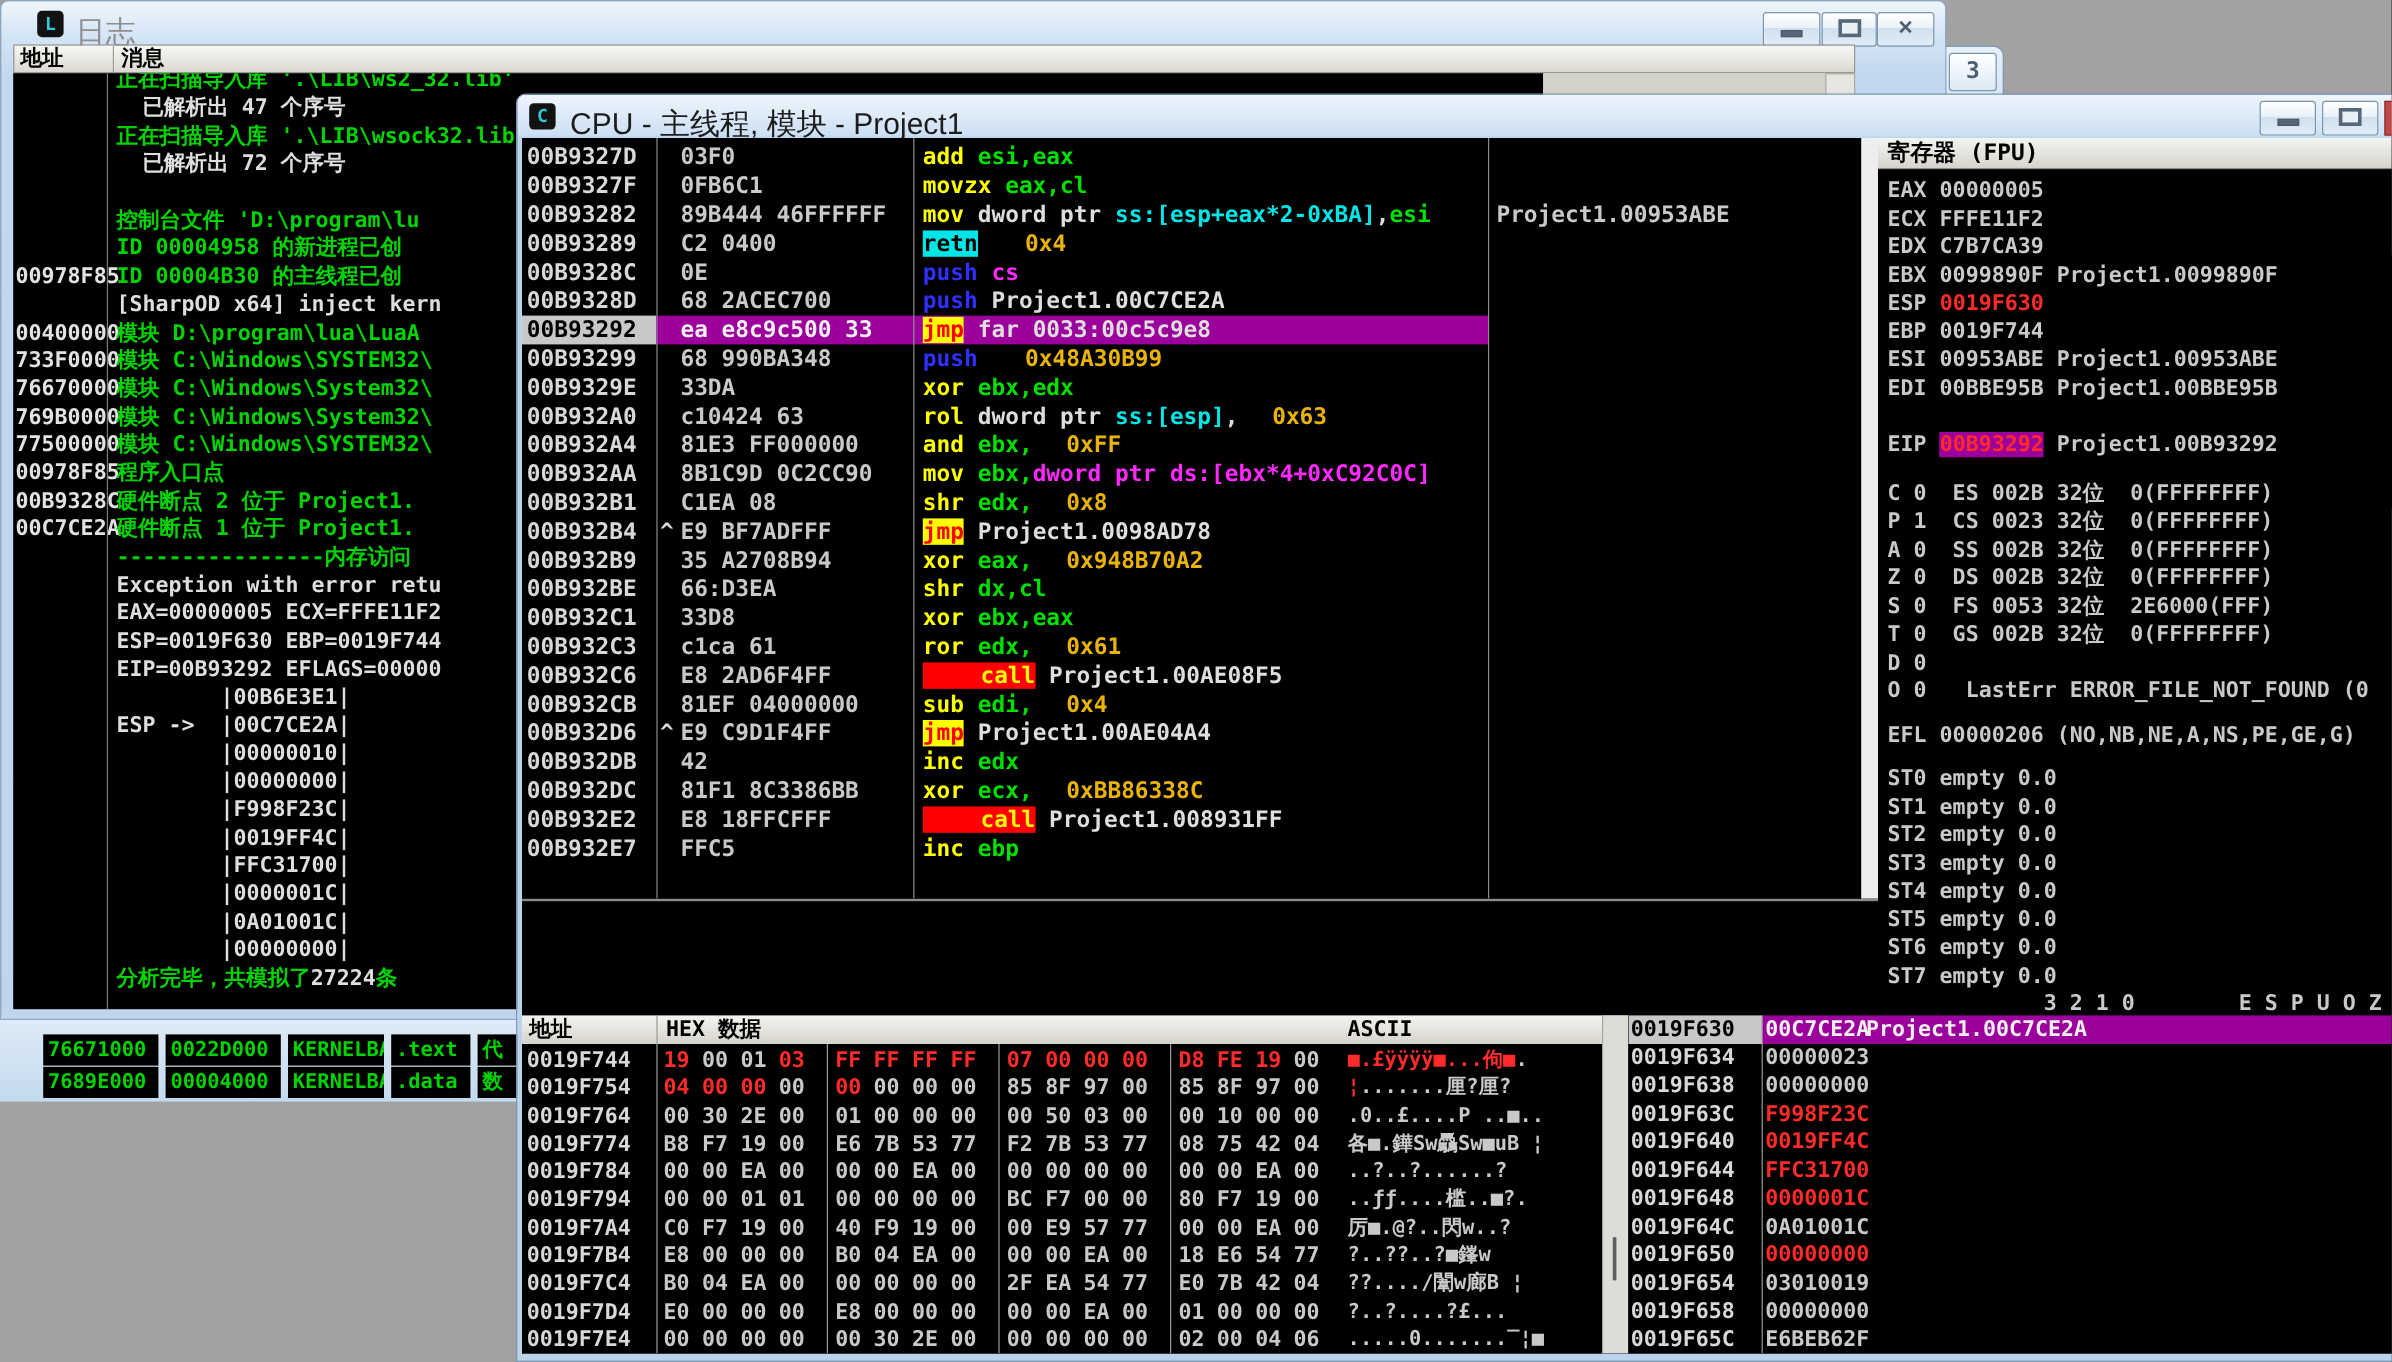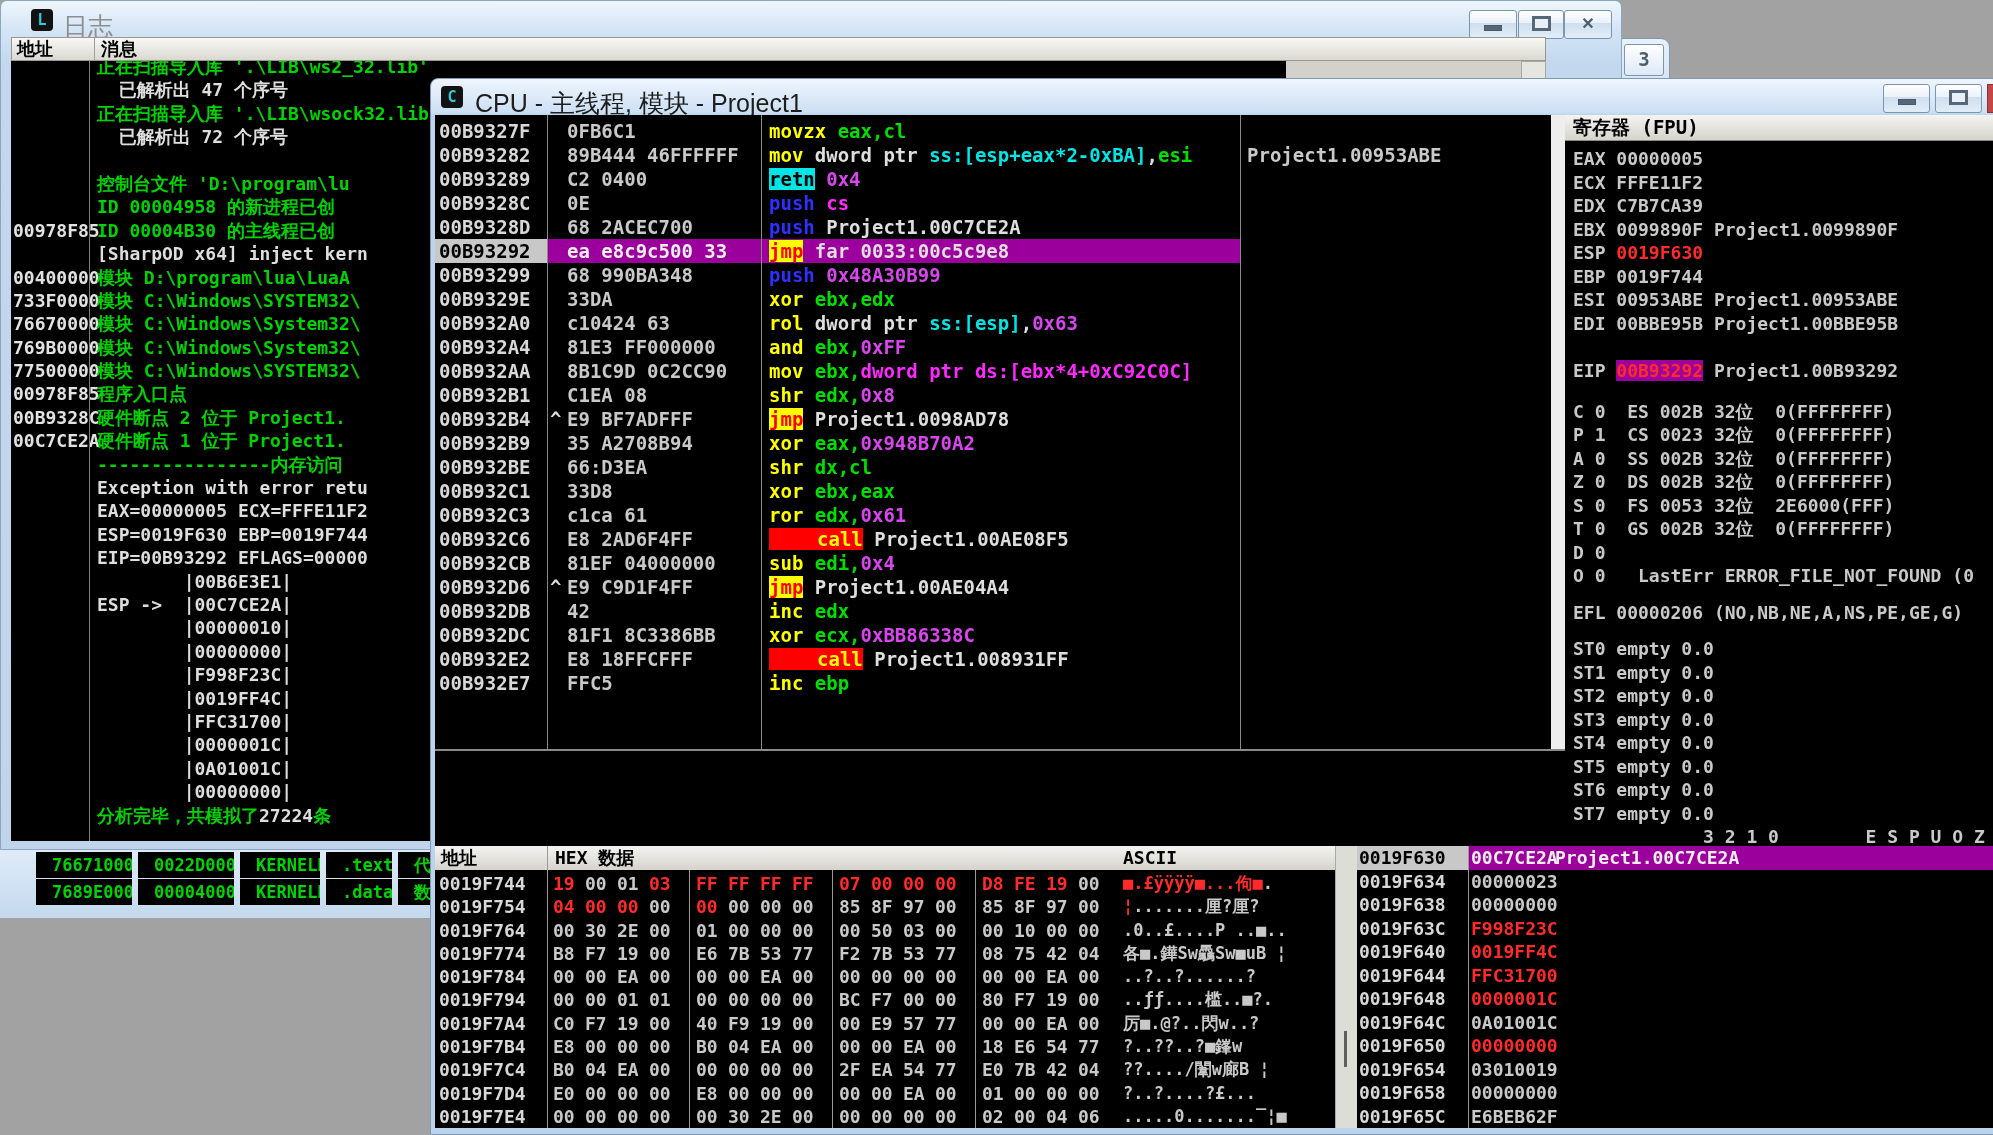--- a/index.html
+++ b/index.html
@@ -33,22 +33,22 @@
   .lrow{position:relative;height:23.4px;white-space:pre;font:bold 18px/23.4px "DejaVu Sans Mono",monospace;}
   .laddr{position:absolute;left:2px;color:#e2e2e2;}
   .lmsg{position:absolute;left:86px;}
   #log-dead{position:absolute;left:1285px;top:60px;width:235px;height:780px;background:#d2d2cb;}
   #log-scroll{position:absolute;left:1520px;top:60px;width:25px;height:780px;background:#e6e6e1;border:1px solid #a9a9a2;box-sizing:border-box;}
 
   
   #mm-win{position:absolute;left:0;top:846px;width:433px;height:72px;z-index:1;
     background:linear-gradient(#e0ecf8,#c4d9ed);}
   .mmrow{position:absolute;left:0;right:0;height:26px;}
-  .mmcell{position:absolute;top:0;height:26px;background:#000;color:#00d400;
-    font:bold 17px/26px "DejaVu Sans Mono",monospace;padding-left:16px;box-sizing:border-box;overflow:hidden;}
+  .mmcell{position:absolute;top:10px;height:26px;background:#000;color:#00d400;
+    font:bold 17px/26px "DejaVu Sans Mono",monospace;padding-left:4px;box-sizing:border-box;overflow:hidden;}
 
   
   #frag-win{position:absolute;left:1545px;top:38px;width:123px;height:74px;z-index:1;
     background:linear-gradient(#e7f1fb,#c9dcf0);border:1px solid #7e98b2;border-radius:0 9px 0 0;}
   #frag-btn{position:absolute;left:78px;top:5px;width:38px;height:30px;border:1px solid #7d96ad;border-radius:3px;
     background:linear-gradient(#ffffff,#dce9f6);color:#4d5e6f;font:bold 19px/28px "DejaVu Sans Mono",monospace;text-align:center;}
 
   
   #cpu-win{position:absolute;left:430px;top:78px;width:1570px;height:1057px;z-index:10;
     background:linear-gradient(180deg,#eef5fd,#cde0f4 33px,#bcd5ec 36px,#bad3ea);
@@ -113,21 +113,21 @@
   .saddr{position:absolute;left:2px;width:108px;color:#d8d8d8;}
   .sval{position:absolute;left:114px;}
   .scmt{position:absolute;left:198px;color:#c9c9c9;}
   .srow.sel{background:linear-gradient(90deg,#c8c8c8 0 111px,#9c009c 111px);}
   .srow.sel .saddr{color:#000;}
   .srow.sel .sval,.srow.sel .scmt{color:#efefef;}
   #stk-sep{position:absolute;left:111px;top:0;bottom:0;width:1px;background:#9a9a9a;}
 
   
   .c-g{color:#00d400;} .c-w{color:#dedede;} .c-r{color:#ff2a2a;}
-  .c-mn{color:#ffff00;} .c-reg{color:#00e000;} .c-num{color:#d946ef;}
+  .c-mn{color:#ffff00;} .c-reg{color:#00e000;} .c-num{color:#eab308;margin-left:28px;}
   .c-mem{color:#00e5e5;} .c-seg{color:#ff28ff;} .c-mag{color:#ff28ff;}
   .c-pu{color:#2f2fff;} .c-wh{color:#dedede;}
   .c-jh{background:#ffff00;color:#ff0000;}
   .c-ch{background:#ff0000;color:#ffff00;padding-left:48px;}
   .c-reth{background:#00e5e5;color:#000;}
   .c-eip{background:#9c009c;color:#ff2a2a;}
 </style>
 </head>
 <body>
 
@@ -218,20 +218,21 @@
   </div>
   <div id="cpu-btn-max" class="win-btn">
     <div class="g-max"></div>
   </div>
   <div id="cpu-btn-close"></div>
 
   <div id="cpu-client">
 
     <div id="dis">
       <div id="dis-rows">
+          <div class="drow"><div class="daddr">00B9327D</div><div class="dbytes">03F0</div><div class="dins"><span class="c-mn">add </span><span class="c-reg">esi,</span><span class="c-reg">eax</span></div></div>
           <div class="drow"><div class="daddr">00B9327F</div><div class="dbytes">0FB6C1</div><div class="dins"><span class="c-mn">movzx </span><span class="c-reg">eax,</span><span class="c-reg">cl</span></div></div>
           <div class="drow"><div class="daddr">00B93282</div><div class="dbytes">89B444 46FFFFFF</div><div class="dins"><span class="c-mn">mov </span><span class="c-wh">dword ptr </span><span class="c-mem">ss:[esp+eax*2-0xBA]</span><span class="c-wh">,</span><span class="c-reg">esi</span></div><div class="dcmt">Project1.00953ABE</div></div>
           <div class="drow"><div class="daddr">00B93289</div><div class="dbytes">C2 0400</div><div class="dins"><span class="c-reth">retn</span><span> </span><span class="c-num">0x4</span></div></div>
           <div class="drow"><div class="daddr">00B9328C</div><div class="dbytes">0E</div><div class="dins"><span class="c-pu">push </span><span class="c-seg">cs</span></div></div>
           <div class="drow"><div class="daddr">00B9328D</div><div class="dbytes">68 2ACEC700</div><div class="dins"><span class="c-pu">push </span><span class="c-wh">Project1.00C7CE2A</span></div></div>
           <div class="drow sel"><div class="daddr">00B93292</div><div class="dbytes">ea e8c9c500 33</div><div class="dins"><span class="c-jh">jmp</span><span class="c-wh"> far 0033:00c5c9e8</span></div></div>
           <div class="drow"><div class="daddr">00B93299</div><div class="dbytes">68 990BA348</div><div class="dins"><span class="c-pu">push </span><span class="c-num">0x48A30B99</span></div></div>
           <div class="drow"><div class="daddr">00B9329E</div><div class="dbytes">33DA</div><div class="dins"><span class="c-mn">xor </span><span class="c-reg">ebx,</span><span class="c-reg">edx</span></div></div>
           <div class="drow"><div class="daddr">00B932A0</div><div class="dbytes">c10424 63</div><div class="dins"><span class="c-mn">rol </span><span class="c-wh">dword ptr </span><span class="c-mem">ss:[esp]</span><span class="c-wh">,</span><span class="c-num">0x63</span></div></div>
           <div class="drow"><div class="daddr">00B932A4</div><div class="dbytes">81E3 FF000000</div><div class="dins"><span class="c-mn">and </span><span class="c-reg">ebx,</span><span class="c-num">0xFF</span></div></div>

